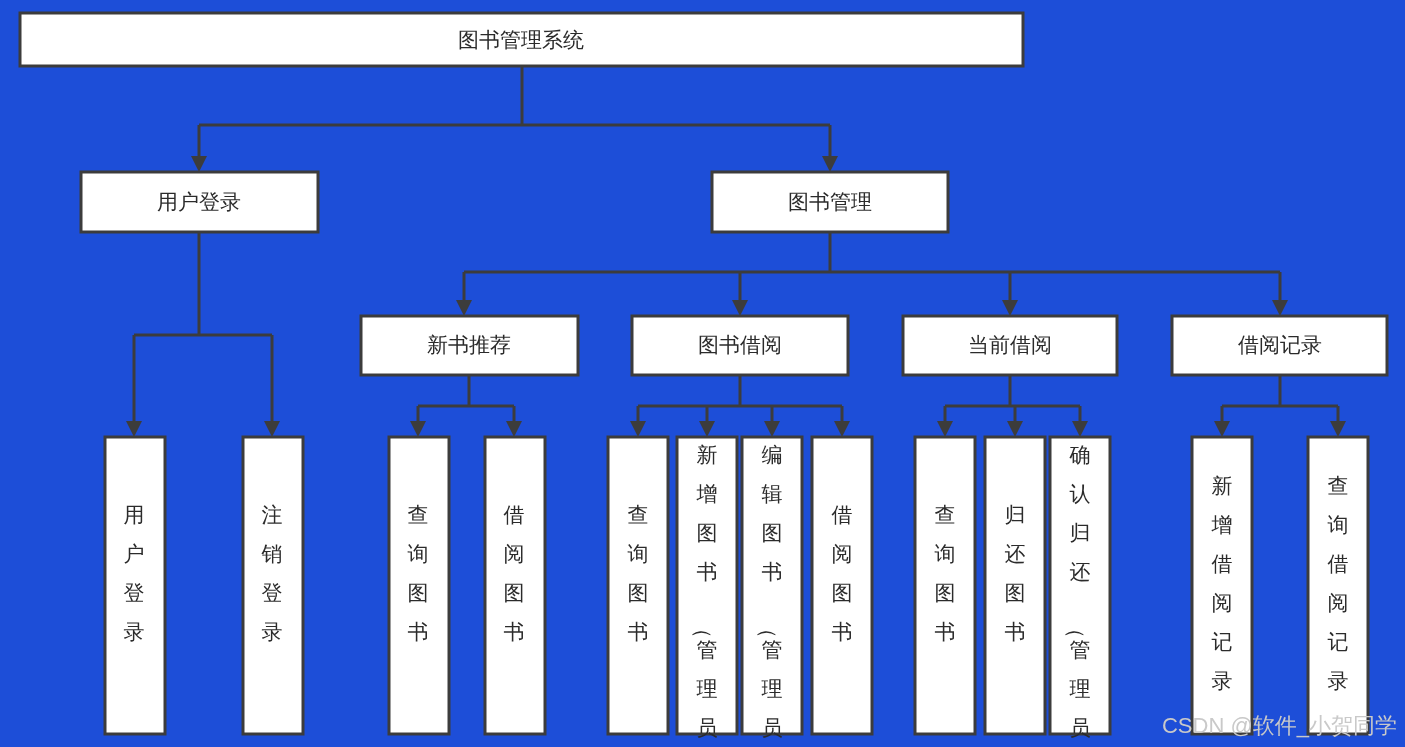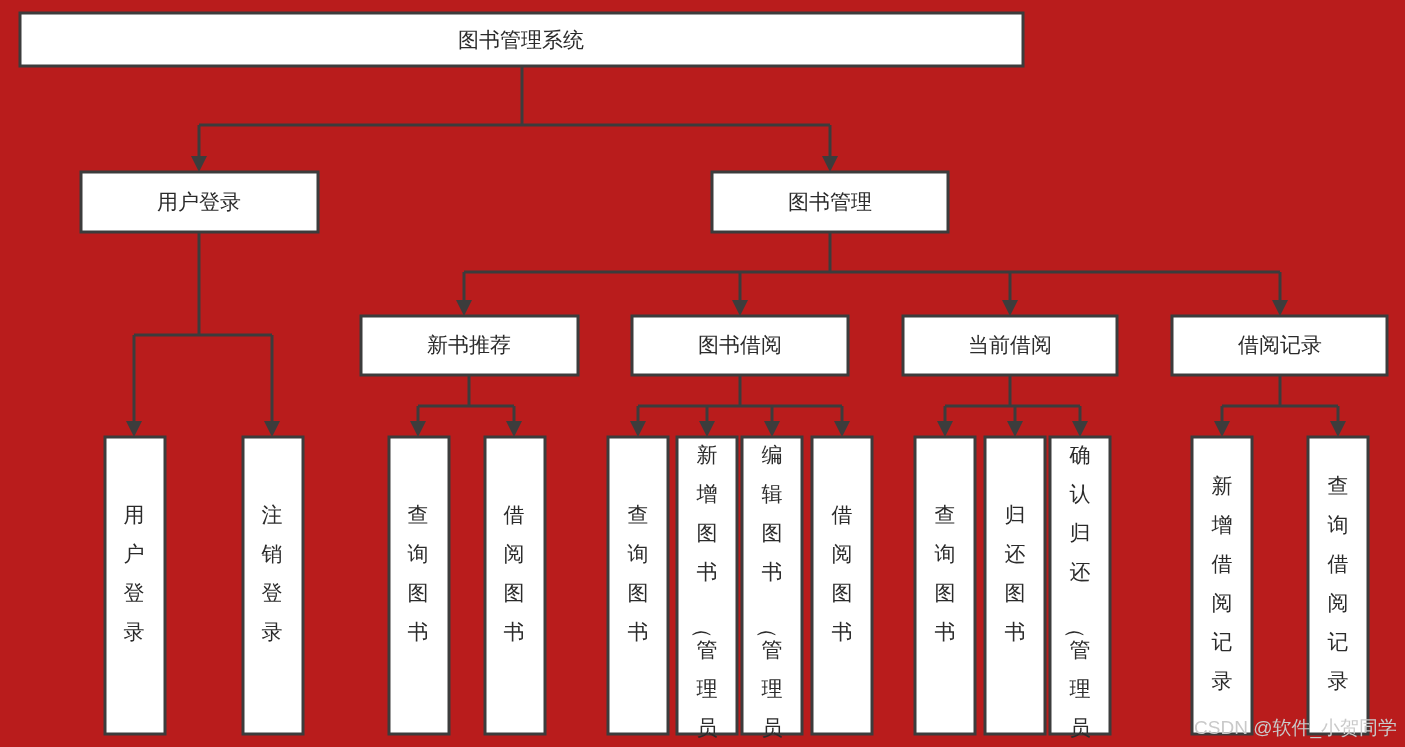--- a/index.html
+++ b/index.html
@@ -7,21 +7,21 @@
     padding: 0;
     background: #ffffff;
   }
   body {
     font-family: "Liberation Sans", "DejaVu Sans", sans-serif;
   }
   #diagram-root {
     position: relative;
     width: 1405px;
     height: 747px;
-    background: #b91c1c;
+    background: #1d4ed8;
     overflow: hidden;
   }
   svg.diagram-canvas {
     position: absolute;
     left: 0;
     top: 0;
     width: 1405px;
     height: 747px;
     display: block;
   }
@@ -48,21 +48,21 @@
   }
   .arrow-head {
     fill: #3c3c3c;
     stroke: none;
   }
   .watermark-text {
     position: absolute;
     right: 8px;
     bottom: 6px;
     color: #c9c9c9;
-    font-size: 19px;
+    font-size: 22px;
     font-family: "Liberation Sans", "DejaVu Sans", sans-serif;
     white-space: nowrap;
     user-select: none;
     margin-top: 24px;
   }
 </style>
 </head>
 <body>
 
 <div id="diagram-root">

